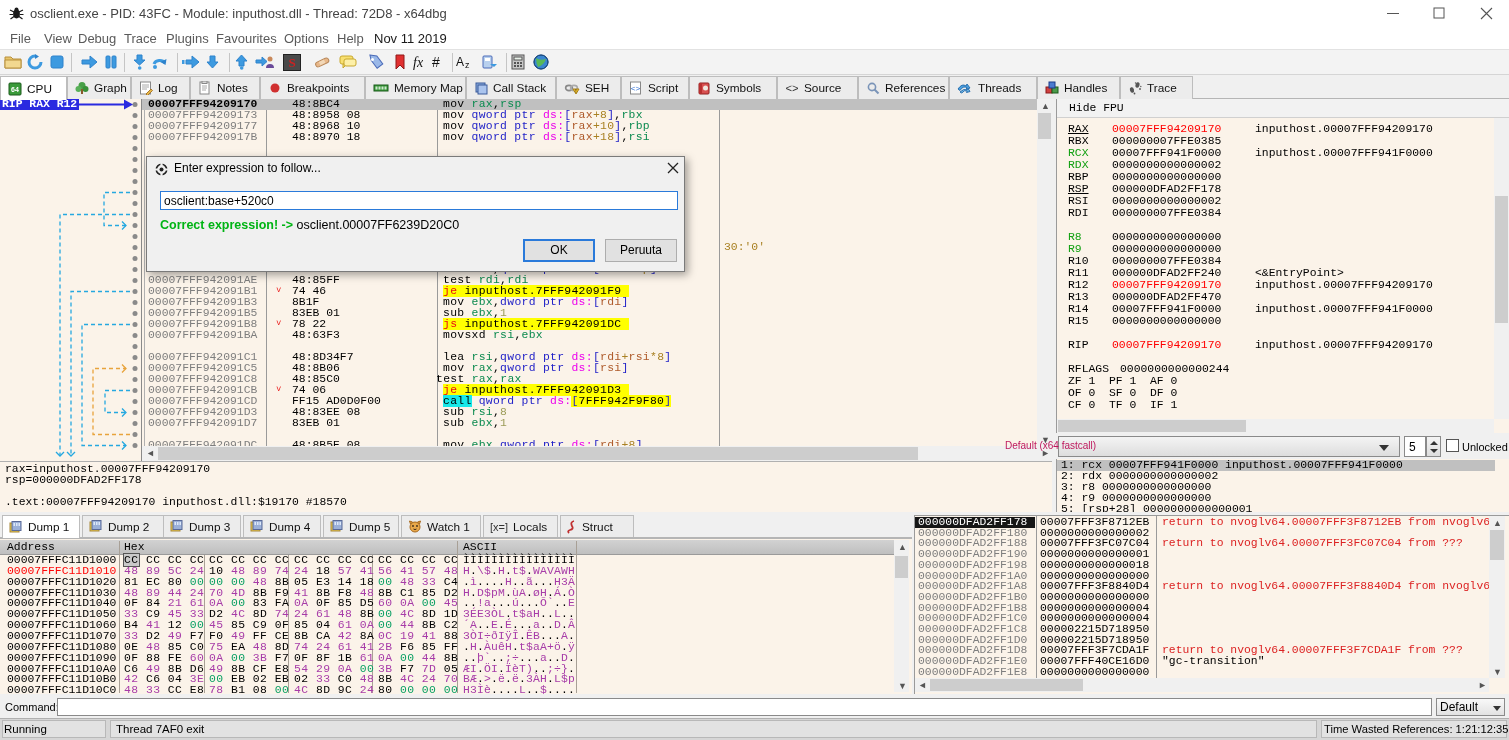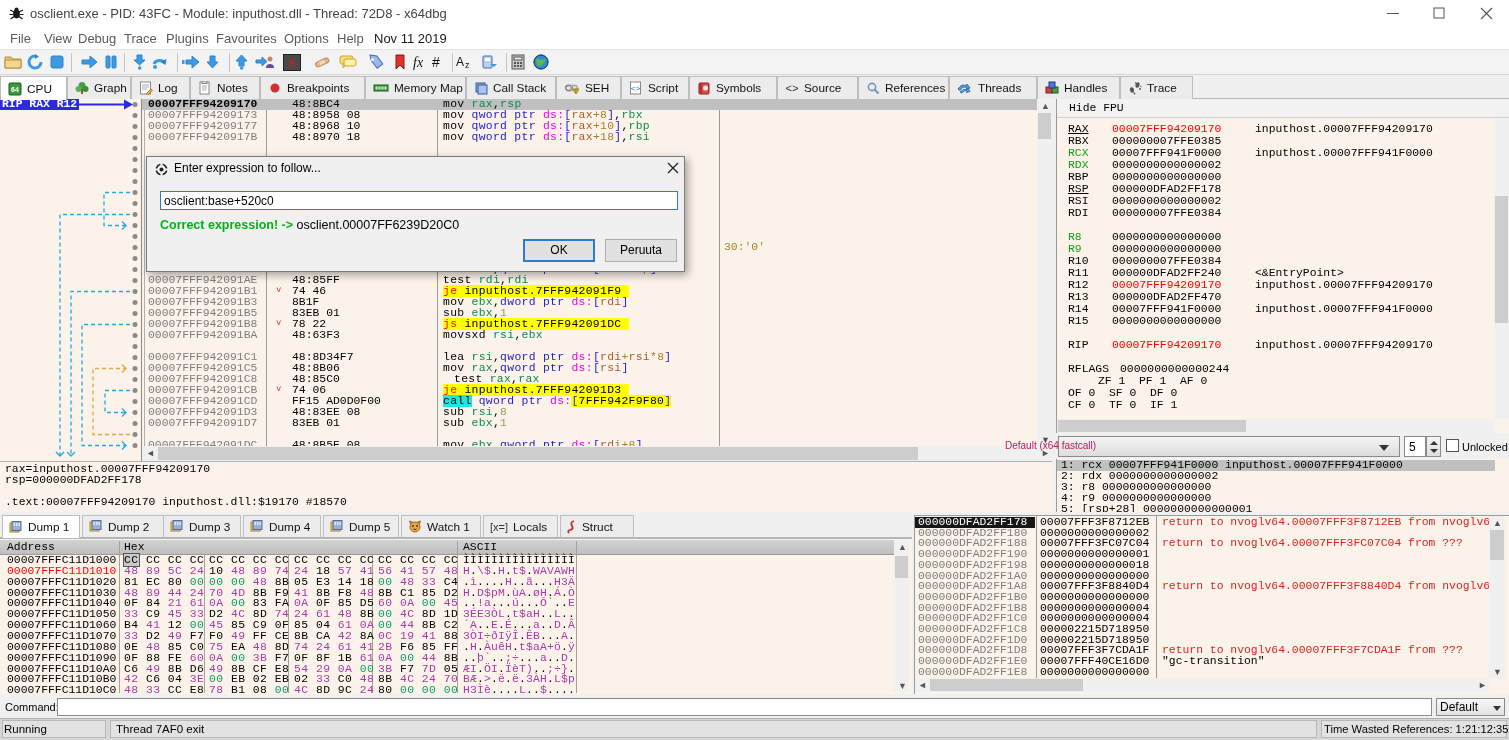--- a/index.html
+++ b/index.html
@@ -401,21 +401,21 @@
       <span class="dz" style="left:301px">lea <i class="g">rsi</i>,<i class="n">qword ptr </i><i class="m">ds:</i><i class="n">[</i><i class="b">rdi</i><i class="o">+</i><i class="b">rsi</i><i class="o">*8</i><i class="n">]</i></span>
     </div>
 <div class="drow" style="top:363px">
       <span class="ag" style="left:6px">00007FFF942091C5</span>
       <span style="left:150px">48:8B06</span>
       <span class="dz" style="left:301px">mov <i class="g">rax</i>,<i class="n">qword ptr </i><i class="m">ds:</i><i class="n">[</i><i class="b">rsi</i><i class="n">]</i></span>
     </div>
 <div class="drow" style="top:374px">
       <span class="ag" style="left:6px">00007FFF942091C8</span>
       <span style="left:150px">48:85C0</span>
-      <span class="dz" style="left:312px">test <i class="g">rax</i>,<i class="g">rax</i></span>
+      <span class="dz" style="left:294px">test <i class="g">rax</i>,<i class="g">rax</i></span>
     </div>
 <div class="drow" style="top:385px">
       <span class="ag" style="left:6px">00007FFF942091CB</span>
       <span class="jr" style="left:134px;font-size:9px">˅</span>
       <span style="left:150px">74 06</span>
       <span class="dz" style="left:301px"><i class="hy"><i class="jr">je</i> inputhost.7FFF942091D3 </i></span>
     </div>
 <div class="drow" style="top:396px">
       <span class="ag" style="left:6px">00007FFF942091CD</span>
       <span style="left:150px">FF15 AD0D0F00</span>
@@ -587,21 +587,21 @@
 <div class="rrow" style="top:340px">
       <span class="k" style="left:1068px;">RIP</span>
       <span class="r" style="left:1112px">00007FFF94209170</span>
       <span style="left:1255px">inputhost.00007FFF94209170</span>
     </div>
 <div class="rrow" style="top:364px">
       <span class="k" style="left:1068px">RFLAGS</span>
       <span class="k" style="left:1120px">0000000000000244</span>
     </div>
 <div class="rrow" style="top:376px">
-      <span class="k" style="left:1098px">ZF 1  PF 1  AF 0</span>
+      <span class="k" style="left:1068px">ZF 1  PF 1  AF 0</span>
     </div>
 <div class="rrow" style="top:388px">
       <span class="k" style="left:1068px">OF 0  SF 0  DF 0</span>
     </div>
 <div class="rrow" style="top:400px">
       <span class="k" style="left:1068px">CF 0  TF 0  IF 1</span>
     </div>
 
 <div class="sb" style="left:1494px;top:118px;width:15px;height:301px"></div>
 <div class="sbt" style="left:1495px;top:196px;width:13px;height:127px"></div>

